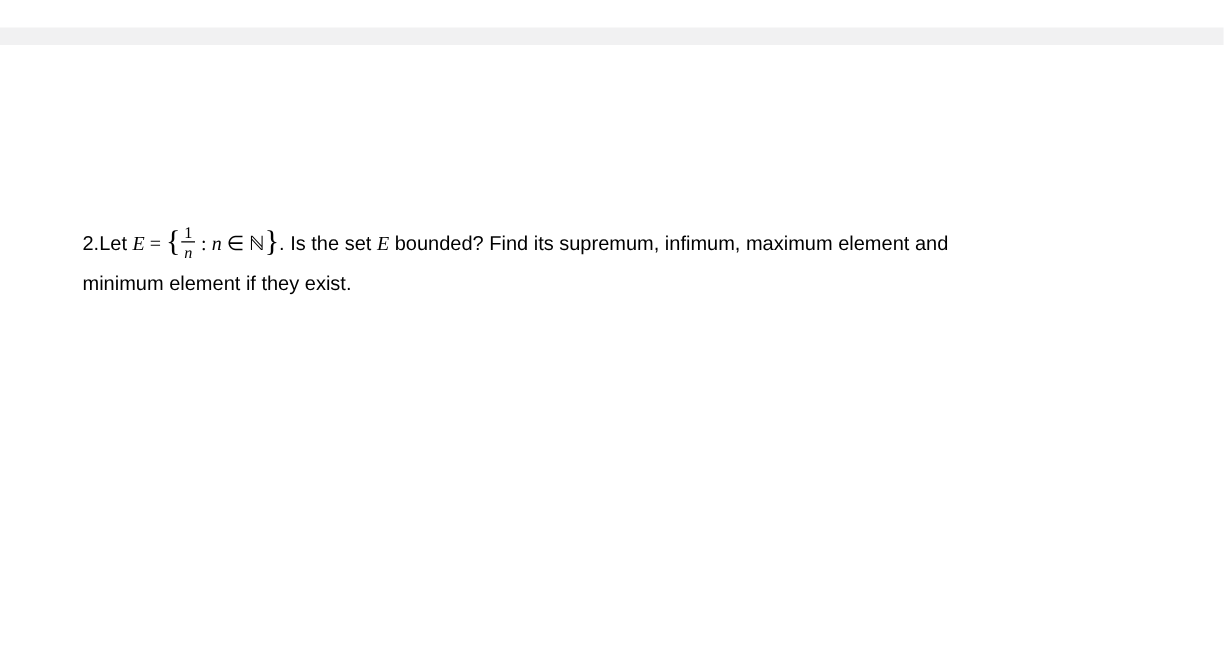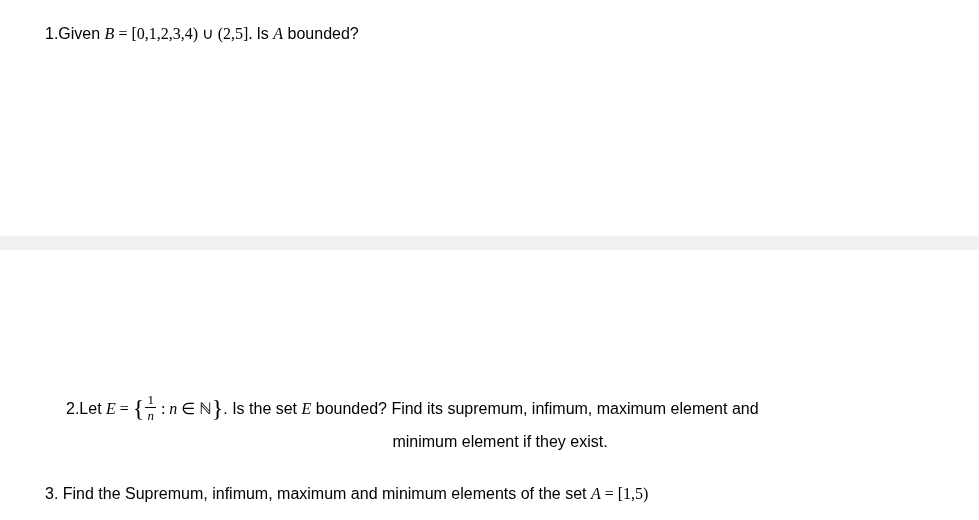--- a/index.html
+++ b/index.html
@@ -75,38 +75,31 @@
     .brace {
       font-size: 24px;
       font-family: 'Cambria Math', 'Times New Roman', serif;
       vertical-align: middle;
       position: relative;
       top: -2px;
       line-height: 0;
     }
     .line2 {
       margin-top: 6px;
-      text-align: center;
     }
   </style>
 </head>
 <body>
 
 <div class="content">
 
-  <div class="problem problem-1">
-    <span>1.Given </span><span class="italic">B</span><span class="math"> = [0,1,2,3,4) ∪ (2,5]. </span><span>Is </span><span class="italic">A</span><span> bounded?</span>
-  </div>
 
   <div class="separator-band"></div>
 
   <div class="problem problem-2">
     <div>
       <span>2.Let </span><span class="italic">E</span><span class="math"> = </span><span class="brace">{</span><span class="frac"><span class="num">1</span><span class="den">n</span></span><span class="math"> : </span><span class="italic">n</span><span class="math"> ∈ </span><span class="bbn">ℕ</span><span class="brace">}</span><span>. Is the set </span><span class="italic">E</span><span> bounded? Find its supremum, infimum, maximum element and</span>
     </div>
     <div class="line2">minimum element if they exist.</div>
   </div>
 
-  <div class="problem problem-3">
-    <span>3. Find the Supremum, infimum, maximum and minimum elements of the set </span><span class="italic">A</span><span class="math"> = [1,5)</span>
-  </div>
 
 </div>
 
 </body></html>

